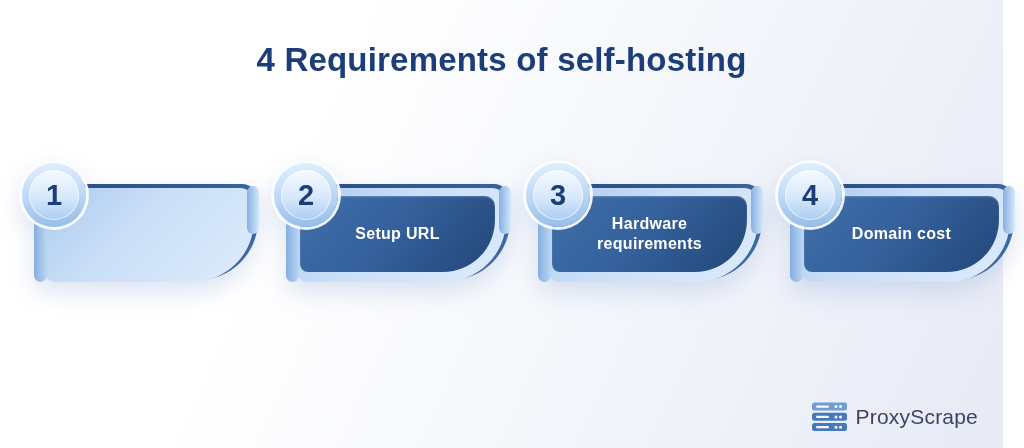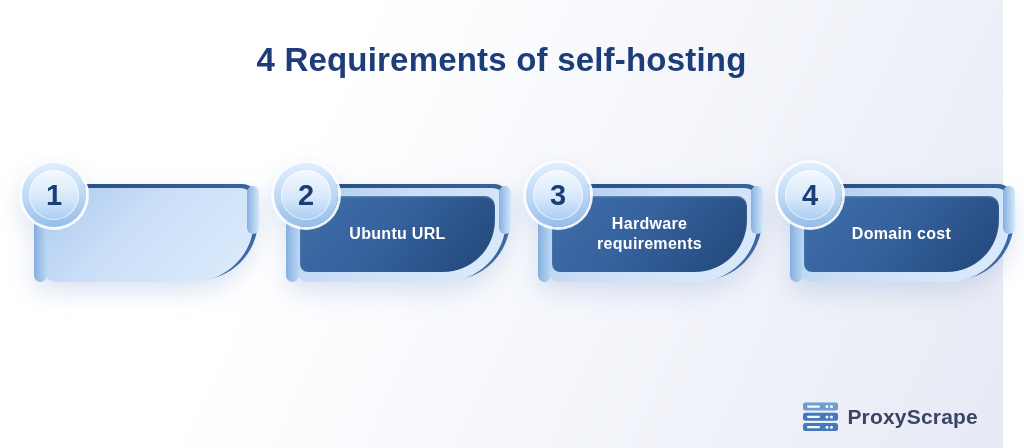--- a/index.html
+++ b/index.html
@@ -120,21 +120,21 @@
   .brand {
     position: absolute;
     right: 25px;
     bottom: 16px;
     display: flex;
     align-items: center;
     gap: 8px;
   }
   .brand-name {
     font-size: 21px;
-    font-weight: 700;
+    font-weight: 400;
     letter-spacing: 0.2px;
     color: #3a4464;
   }
 </style>
 </head>
 <body>
 
 <div class="canvas">
 
   <div class="title">4 Requirements of self-hosting</div>
@@ -148,21 +148,21 @@
       <span class="badge-inner">1</span>
     </div>
   </div>
 
   <div class="card c2">
     <div class="back"></div>
     <div class="frame"></div>
     <div class="stem"></div>
     <div class="curl"></div>
     <div class="face">
-      <span class="label">Ubuntu URL</span>
+      <span class="label">Setup URL</span>
     </div>
     <div class="badge">
       <span class="badge-inner">2</span>
     </div>
   </div>
 
   <div class="card c3">
     <div class="back"></div>
     <div class="frame"></div>
     <div class="stem"></div>

